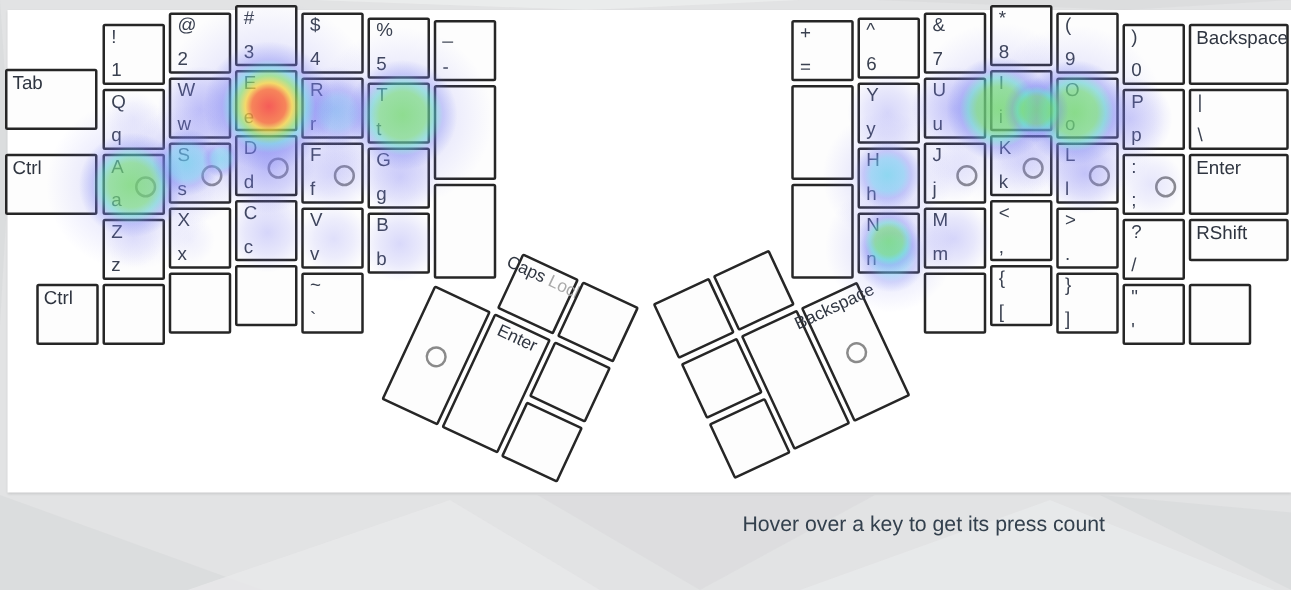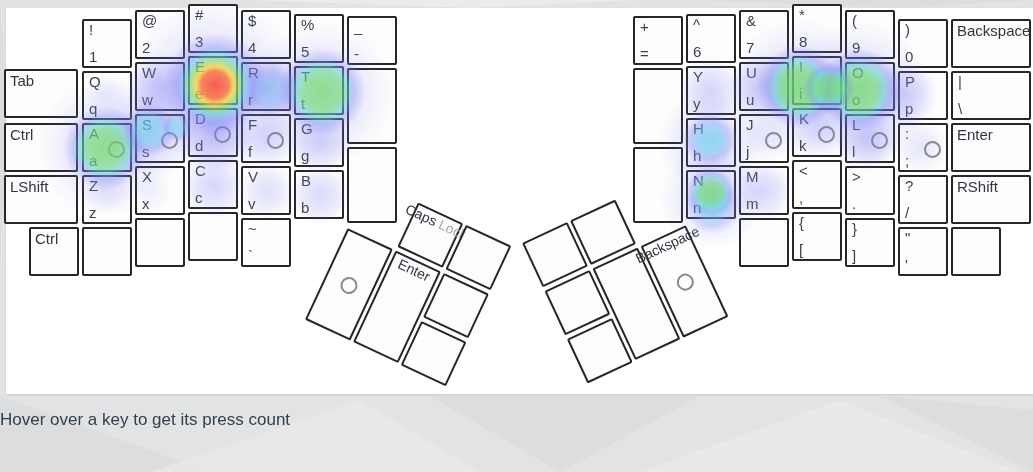--- a/index.html
+++ b/index.html
@@ -17,21 +17,21 @@
     border-radius:50%;}
   .tring{left:calc(50% - 8px);top:calc(50% - 8px);}
   .tlabel{position:absolute;top:0;left:50%;transform:translateX(-50%);white-space:nowrap;
     font-size:14px;color:#2f3540;}
   .muted{color:#a9a9a9;}
   .cluster{position:absolute;width:155px;height:155px;transform-origin:0 0;}
   #thumb-left{left:370px;top:180px;transform:rotate(25deg);}
   #thumb-right{left:522px;top:243px;transform:rotate(-25deg);}
   #heat{position:absolute;left:0;top:0;width:1033px;height:394px;z-index:3;pointer-events:none;}
   .blob{position:absolute;border-radius:50%;}
-  #footer{position:absolute;left:0;top:394px;width:884px;z-index:2;text-align:left;}
+  #footer{position:absolute;left:0;top:394px;width:884px;z-index:2;text-align:right;}
   #hint{margin-top:16px;font-size:17px;color:#33404d;}
   #layoutname{margin-top:14px;font-size:16px;font-weight:bold;color:#2e3b48;letter-spacing:0.5px;}
 </style>
 </head>
 <body>
 
 <svg id="bg" width="1033" height="472">
   <rect width="1033" height="472" fill="#e2e3e4"></rect>
   <polygon points="0,396 210,472 0,472" fill="#d9dadc" opacity="0.7"></polygon>
   <polygon points="150,472 360,400 480,472" fill="#e8e9ea" opacity="0.8"></polygon>
@@ -64,28 +64,25 @@
       <div class="key" style="left: 0px; top: 0px; width: 50px; height: 49px;"></div>
       <div class="key" style="left: 53px; top: 0px; width: 50px; height: 49px;"></div>
       <div class="key" style="left: 0px; top: 53px; width: 50px; height: 49px;"></div>
       <div class="key" style="left: 0px; top: 106px; width: 50px; height: 49px;"></div>
       <div class="key" style="left: 53px; top: 53px; width: 50px; height: 101px;"></div>
       <div class="key" style="left: 106px; top: 53px; width: 50px; height: 101px;">
         <span class="tlabel">Backspace</span>
         <span class="ring tring"></span>
       </div>
     </div>
-    <div class="key" style="left: 4px; top: 69px; width: 74px; height: 49px;">
+    <div class="key" style="left: 4px; top: 55px; width: 74px; height: 49px;">
       <span class="single">Tab</span>
     </div>
     <div class="key" style="left: 4px; top: 123px; width: 74px; height: 49px;">
       <span class="single">Ctrl</span>
-    </div>
-    <div class="key" style="left: 4px; top: 175px; width: 74px; height: 49px;">
-      <span class="single">LShift</span>
     </div>
     <div class="key" style="left: 29px; top: 227px; width: 50px; height: 49px;">
       <span class="single">Ctrl</span>
     </div>
     <div class="key" style="left: 82px; top: 19px; width: 50px; height: 49px;">
       <span class="shift">!</span>
       <span class="base">1</span>
     </div>
     <div class="key" style="left: 82px; top: 71px; width: 50px; height: 49px;">
       <span class="shift">Q</span>
@@ -286,21 +283,21 @@
     <div class="key" style="left: 951px; top: 19px; width: 80px; height: 49px;">
       <span class="single">Backspace</span>
     </div>
     <div class="key" style="left: 951px; top: 71px; width: 80px; height: 49px;">
       <span class="shift">|</span>
       <span class="base">\</span>
     </div>
     <div class="key" style="left: 951px; top: 123px; width: 80px; height: 49px;">
       <span class="single">Enter</span>
     </div>
-    <div class="key" style="left: 951px; top: 175px; width: 80px; height: 49px;">
+    <div class="key" style="left: 951px; top: 175px; width: 80px; height: 34px;">
       <span class="single">RShift</span>
     </div>
     <div class="key" style="left: 951px; top: 227px; width: 50px; height: 49px;"></div>
   </div>
 
 <div id="heat">
     <div class="blob" style="left: 127px; top: 0px; width: 176px; height: 176px; background: radial-gradient(closest-side, rgba(122, 122, 243, 0.5), rgba(122, 122, 243, 0.28) 55%, rgba(122, 122, 243, 0) 100%); opacity: 0.55;"></div>
     <div class="blob" style="left: 126px; top: 53px; width: 68px; height: 68px; background: radial-gradient(closest-side, rgba(122, 122, 243, 0.5), rgba(122, 122, 243, 0.28) 55%, rgba(122, 122, 243, 0) 100%); opacity: 0.8;"></div>
     <div class="blob" style="left: 233px; top: 53px; width: 68px; height: 68px; background: radial-gradient(closest-side, rgba(122, 122, 243, 0.5), rgba(122, 122, 243, 0.28) 55%, rgba(122, 122, 243, 0) 100%); opacity: 0.85;"></div>
     <div class="blob" style="left: 244px; top: 64px; width: 52px; height: 52px; background: radial-gradient(closest-side, rgba(100, 212, 235, 0.68), rgba(100, 200, 240, 0.52) 48%, rgba(118, 130, 243, 0.32) 70%, rgba(115, 115, 242, 0) 100%); opacity: 0.5;"></div>

